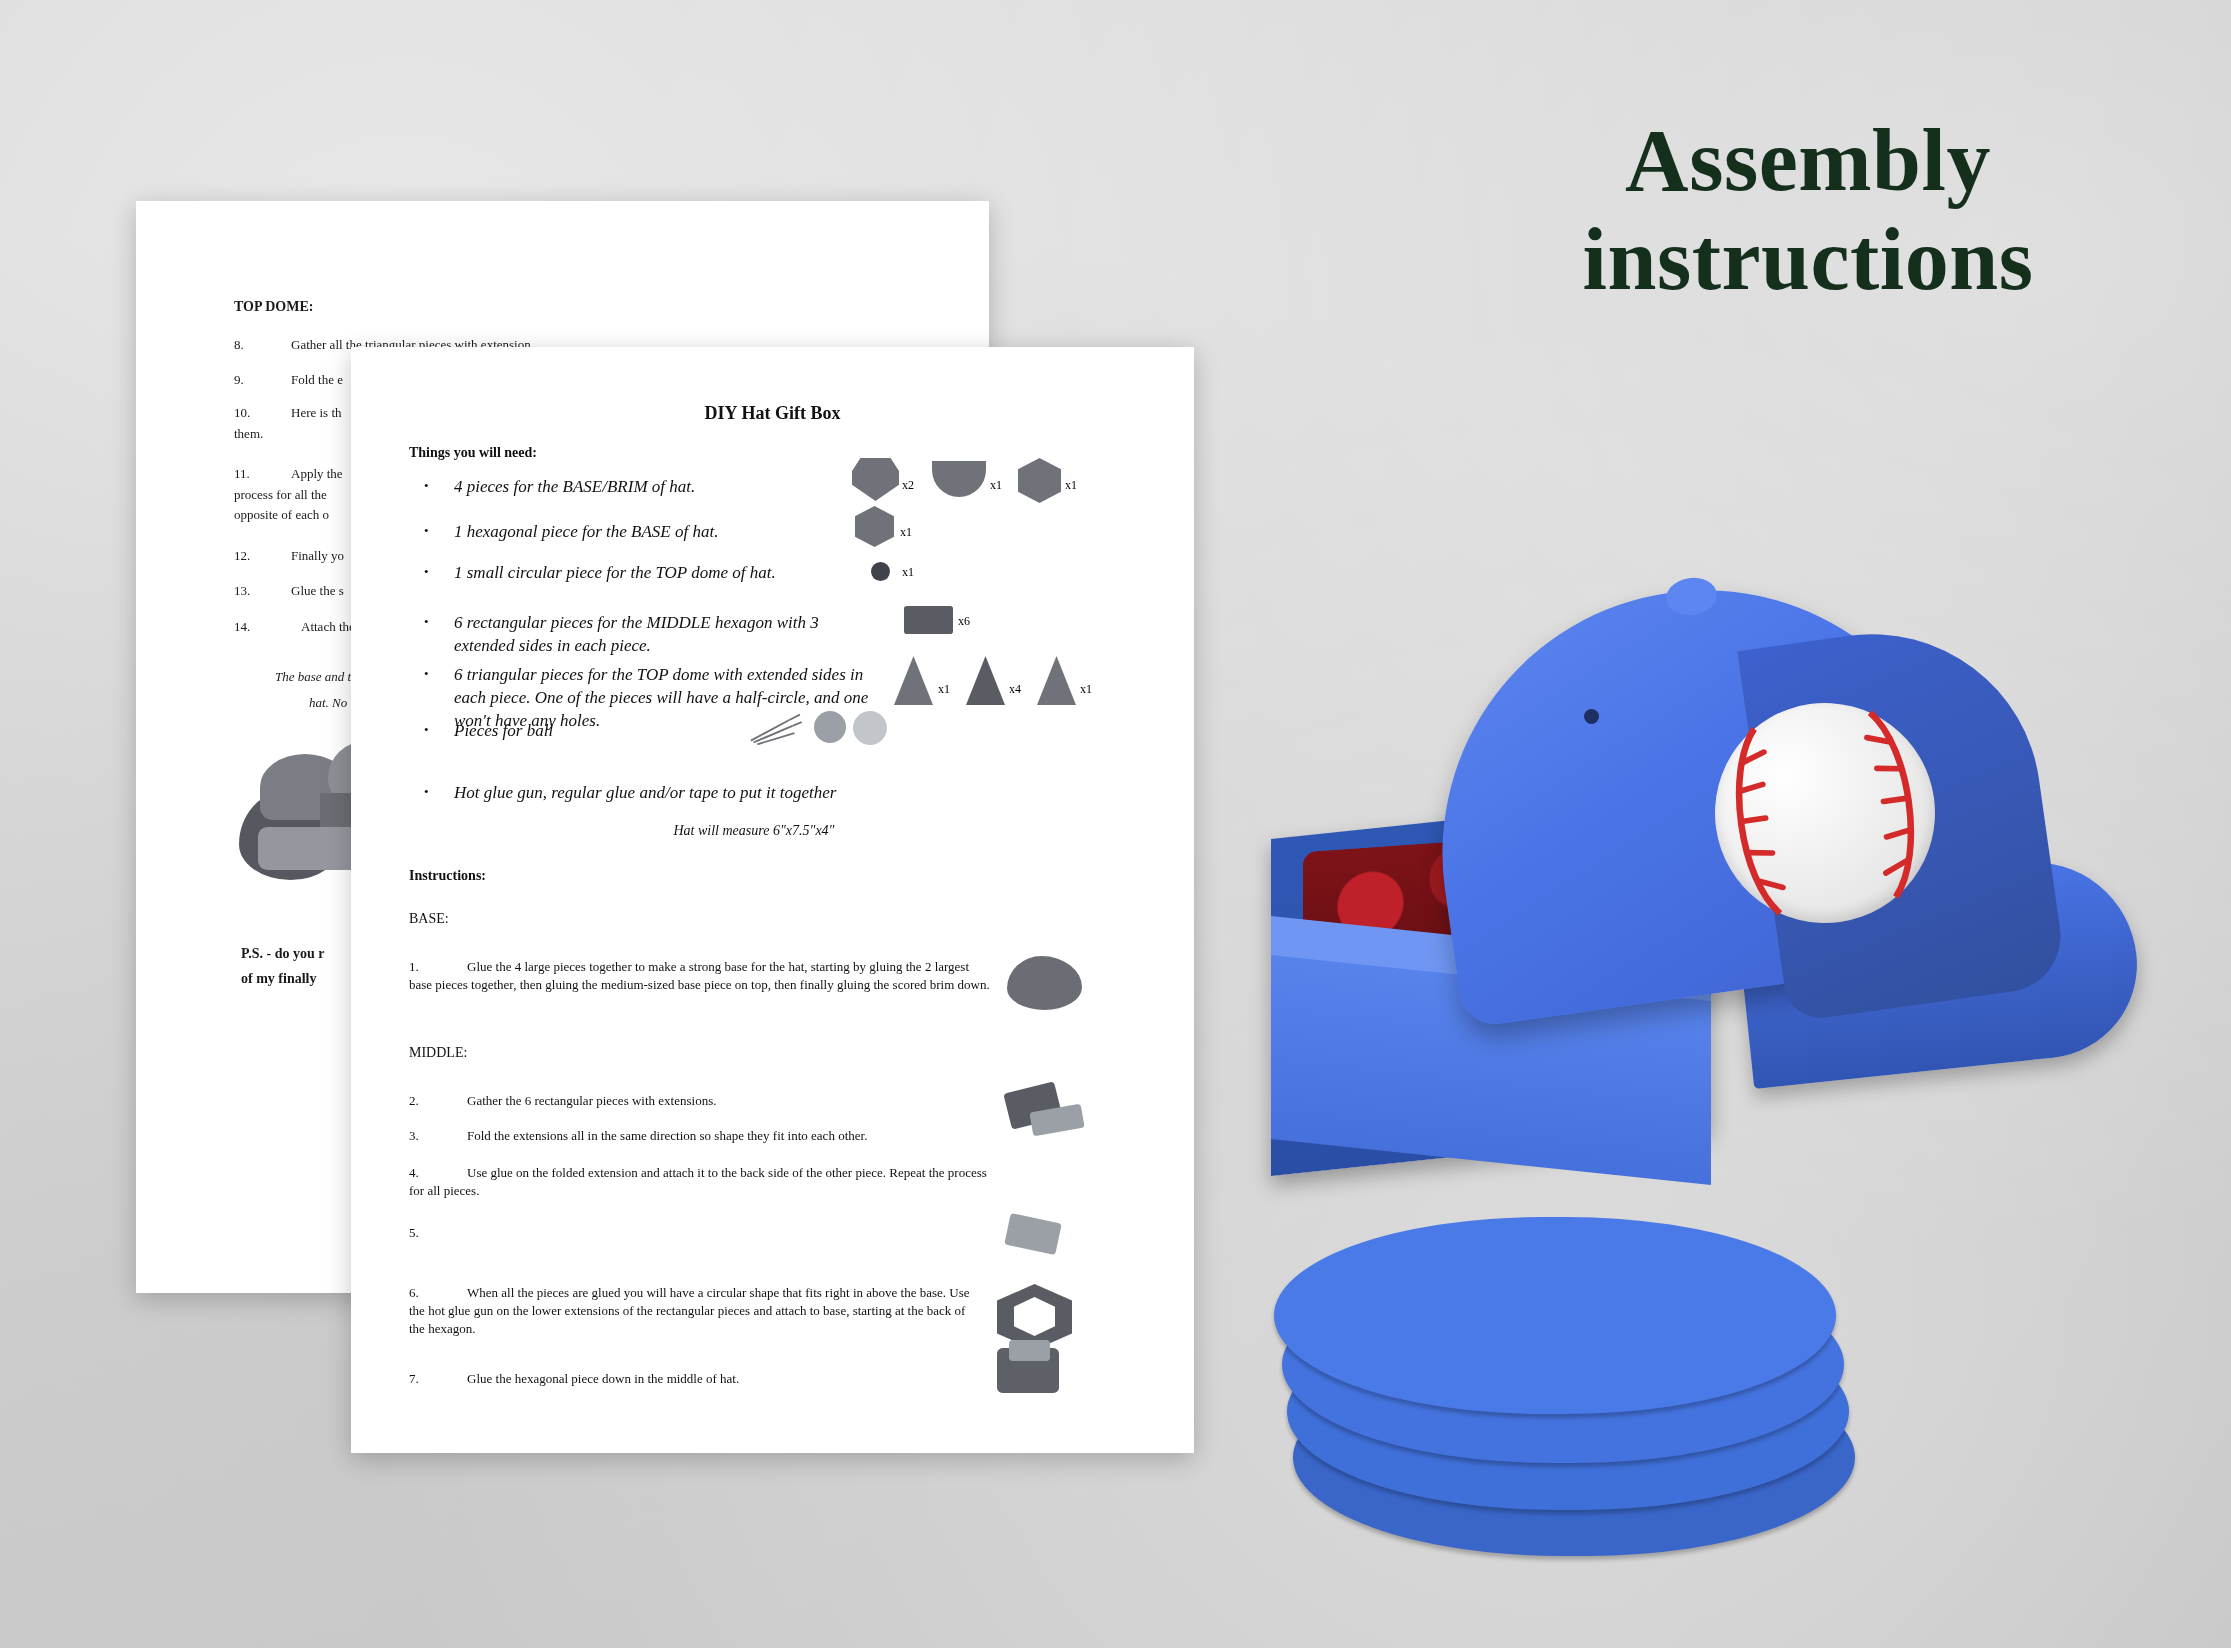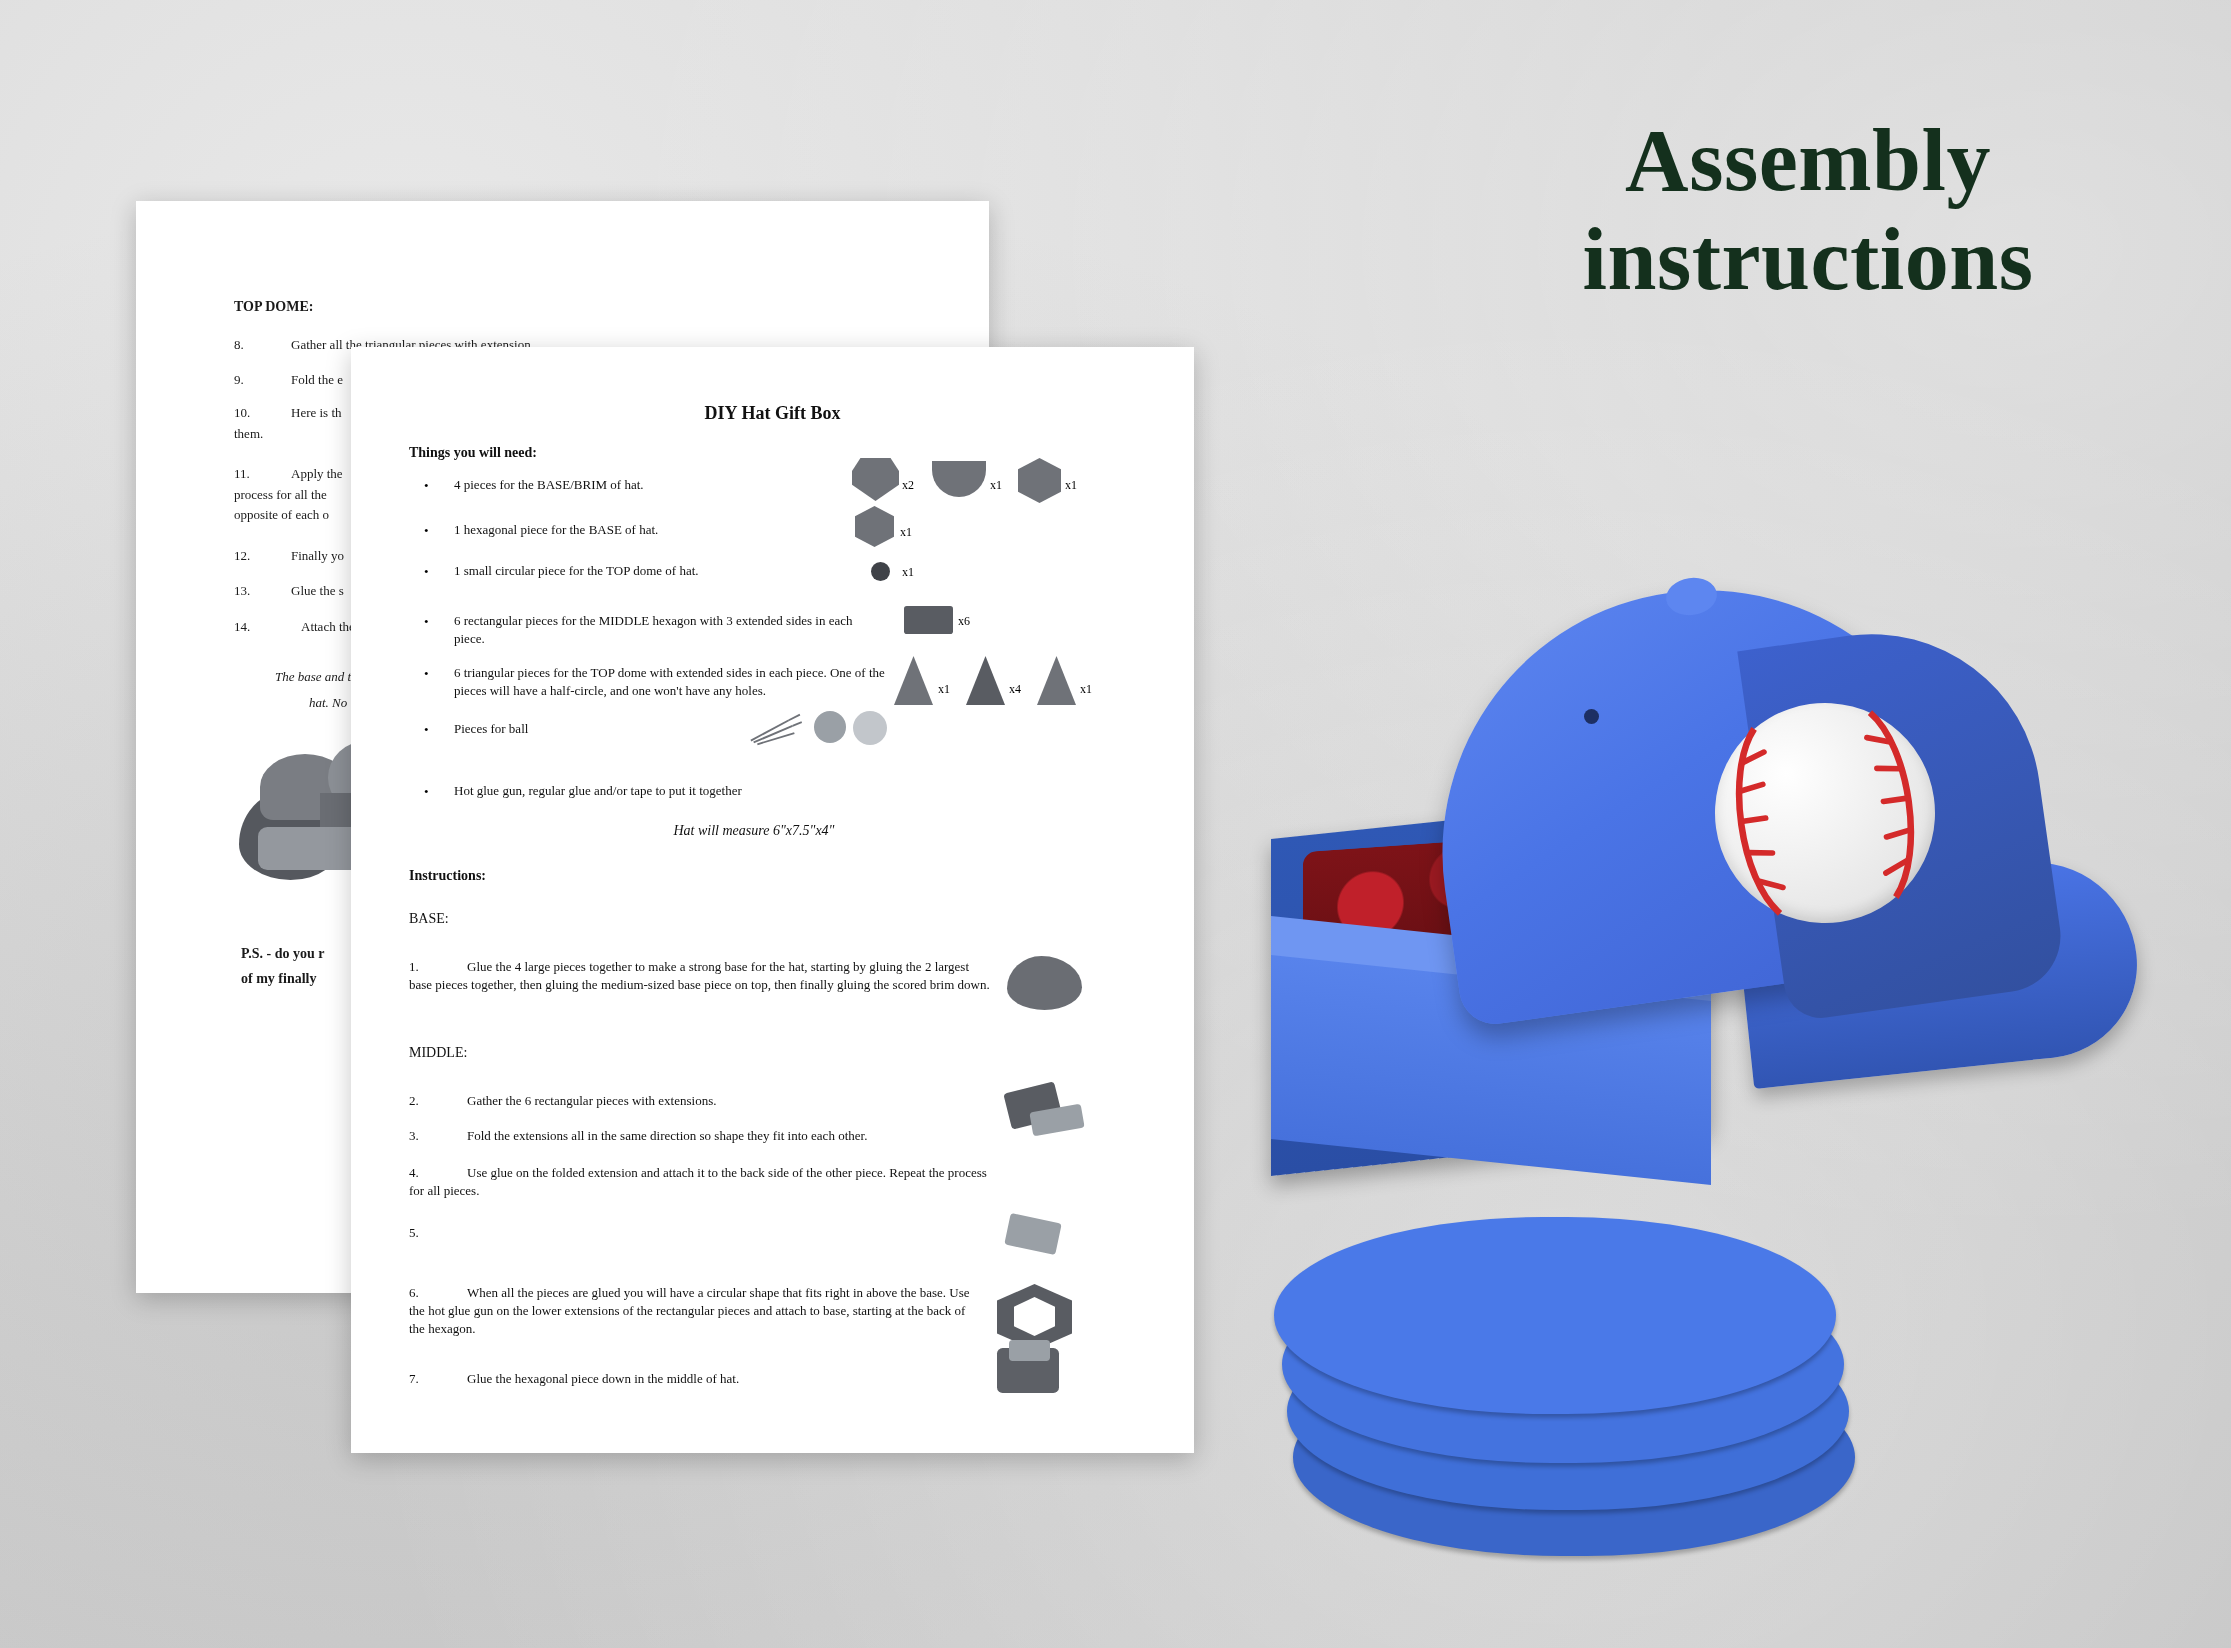--- a/index.html
+++ b/index.html
@@ -44,21 +44,21 @@
   .bk{position:absolute;font-family:"Liberation Serif",serif;color:#1a1a1a;}
   .bk-h{font-weight:700;font-size:14px;}
   .bk-l{font-size:13px;}
   .bk-i{font-size:13px;font-style:italic;}
   .bk-ps{font-size:14px;font-weight:700;}
 
   
   .ft{position:absolute;font-family:"Liberation Serif",serif;color:#111;}
   .ft-title{font-weight:700;font-size:18px;}
   .ft-sec{font-weight:700;font-size:14px;}
-  .ft-li{font-size:13px;line-height:1.35;}
+  .ft-li{font-size:17px;line-height:1.35;font-style:italic;}
   .ft-p{font-size:13px;line-height:1.38;}
   .ft-center-i{font-size:14px;font-style:italic;}
   .bullet{position:absolute;font-size:13px;}
   .xq{position:absolute;font-size:12px;}
 
   
   .shape{position:absolute;background:#6f7278;}
   .shape.d2{background:#595c62;}
   .shape.lt{background:#9aa0a6;}
   .circ{border-radius:50%;}

